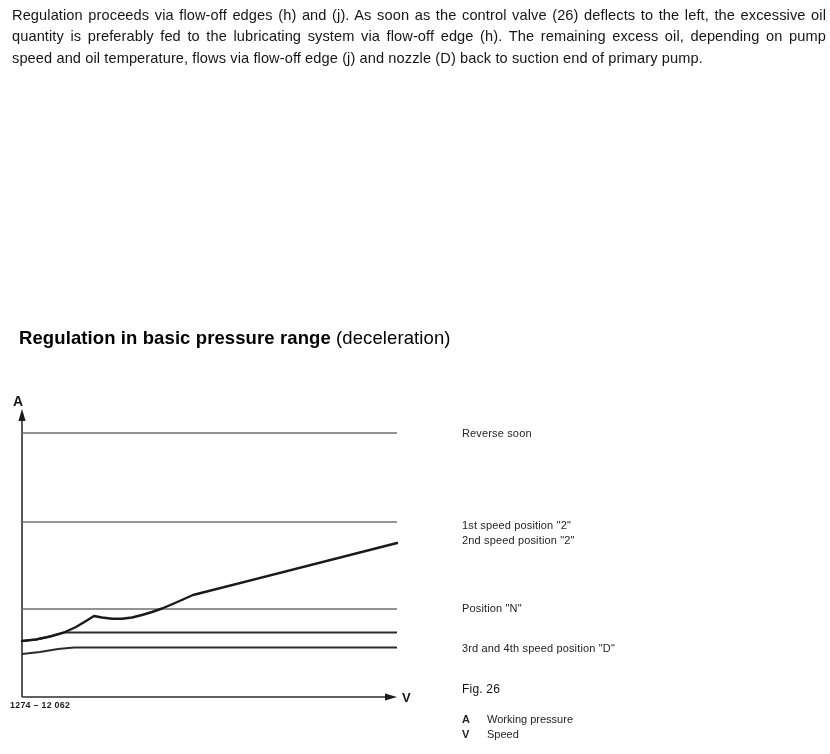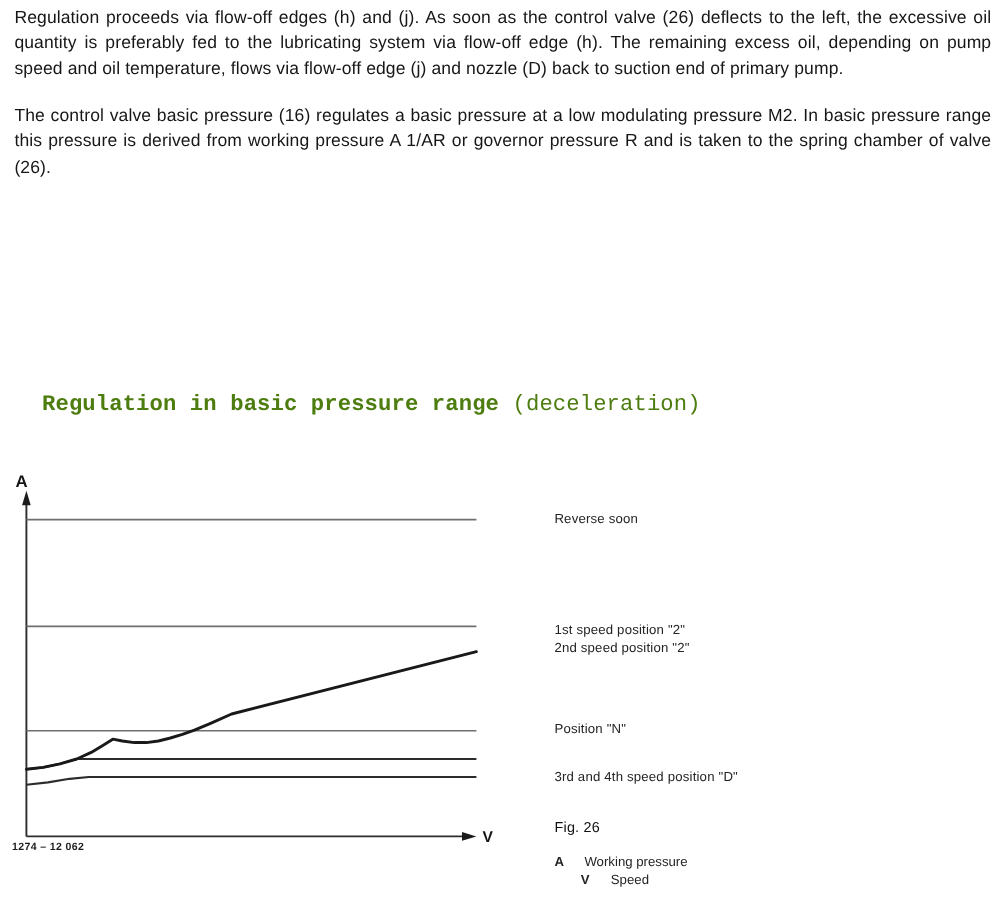--- a/index.html
+++ b/index.html
@@ -17,23 +17,23 @@
     font-size:14.6px;line-height:21.3px;
     text-align:justify;
     color:#161616;
     margin:0;
     letter-spacing:0.1px;
   }
   #par1{top:5px;}
   #par2{top:87px;}
   #par3{top:166px;}
   .heading{
-    position:absolute;left:35px;top:326px;
+    position:absolute;left:19px;top:326px;
     font-size:18.5px;line-height:24px;margin:0;
-    color:#4d7c0f;white-space:nowrap;letter-spacing:0.1px;font-family:Liberation Mono, monospace;
+    color:#000000;white-space:nowrap;letter-spacing:0.1px;
   }
   .heading .hbold{font-weight:bold;}
   .heading .hreg{font-weight:normal;}
   .figure-wrap{position:absolute;left:0;top:385px;width:830px;height:369px;}
   .plot-svg{position:absolute;left:0;top:0;width:440px;height:330px;}
   .plot-svg .axis{stroke:#2e2e2e;stroke-width:1.6;fill:none;}
   .plot-svg .arrow{fill:#1c1c1c;stroke:none;}
   .plot-svg text{font-family:"Liberation Sans",sans-serif;font-weight:bold;fill:#141414;}
   .s-thin{stroke:#6f6f6f;stroke-width:1.3;fill:none;stroke-linejoin:round;}
   .s-bold{stroke:#2c2c2c;stroke-width:1.8;fill:none;stroke-linejoin:round;}
@@ -50,34 +50,33 @@
   #lbl-d34{top:641px;text-align:right;}
   .fig-caption{
     position:absolute;left:462px;top:682px;
     font-size:12px;color:#111;letter-spacing:0.2px;
   }
   .legend-row{
     position:absolute;left:462px;
     font-size:11px;color:#242424;white-space:nowrap;
   }
   #legend-a{top:712px;}
-  #legend-v{top:727px;margin-left:22px;}
+  #legend-v{top:727px;}
   .legend-sym{font-weight:bold;display:inline-block;width:25px;}
   .drawing-no{
     position:absolute;left:10px;top:700px;
     font-size:8.8px;font-weight:bold;color:#1d1d1d;letter-spacing:0.3px;
   }
 </style>
 </head>
 <body>
 
 <div class="page">
 
   <p class="body-par" id="par1">Regulation proceeds via flow-off edges (h) and (j). As soon as the control valve (26) deflects to the left, the excessive oil quantity is preferably fed to the lubricating system via flow-off edge (h). The remaining excess oil, depending on pump speed and oil temperature, flows via flow-off edge (j) and nozzle (D) back to suction end of primary pump.</p>
-  <p class="body-par" id="par2">The control valve basic pressure (16) regulates a basic pressure at a low modulating pressure M2. In basic pressure range this pressure is derived from working pressure A 1/AR or governor pressure R and is taken to the spring chamber of valve (26).</p>
 
   <h2 class="heading"><span class="hbold">Regulation in basic pressure range</span> <span class="hreg">(deceleration)</span></h2>
 
   <div class="figure-wrap">
 
     <svg class="plot-svg" viewBox="0 0 440 330">
 
       <line class="axis" x1="22" y1="30" x2="22" y2="312"></line>
       <polygon class="arrow" points="22,24 18.4,36 25.6,36"></polygon>
       <line class="axis" x1="22" y1="312" x2="388" y2="312"></line>

